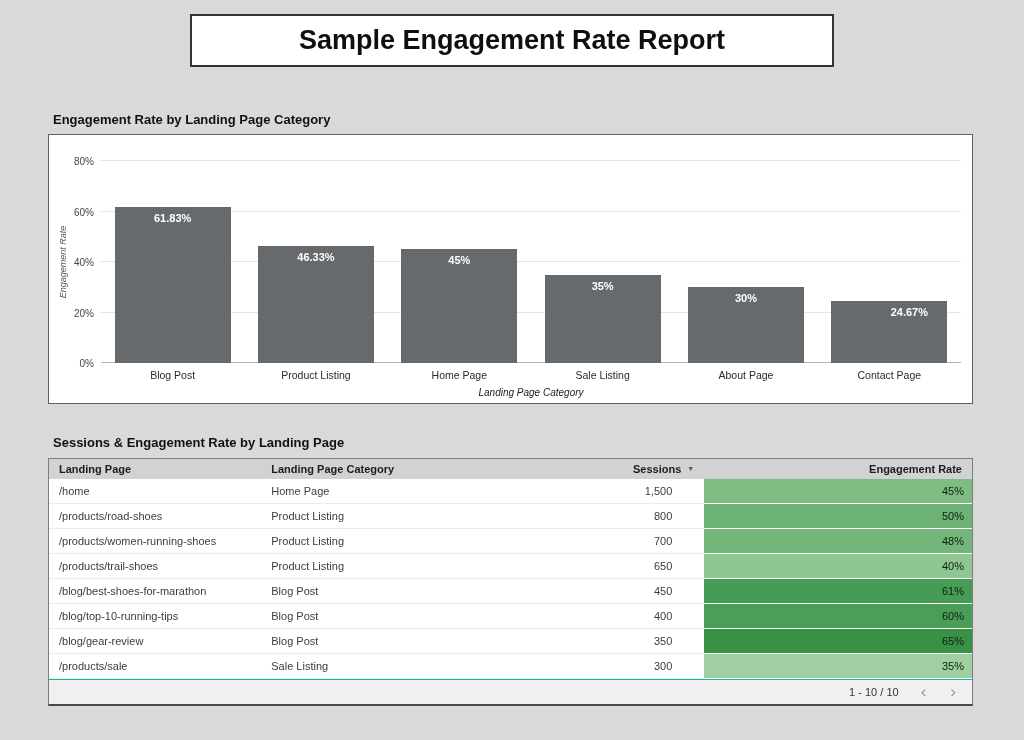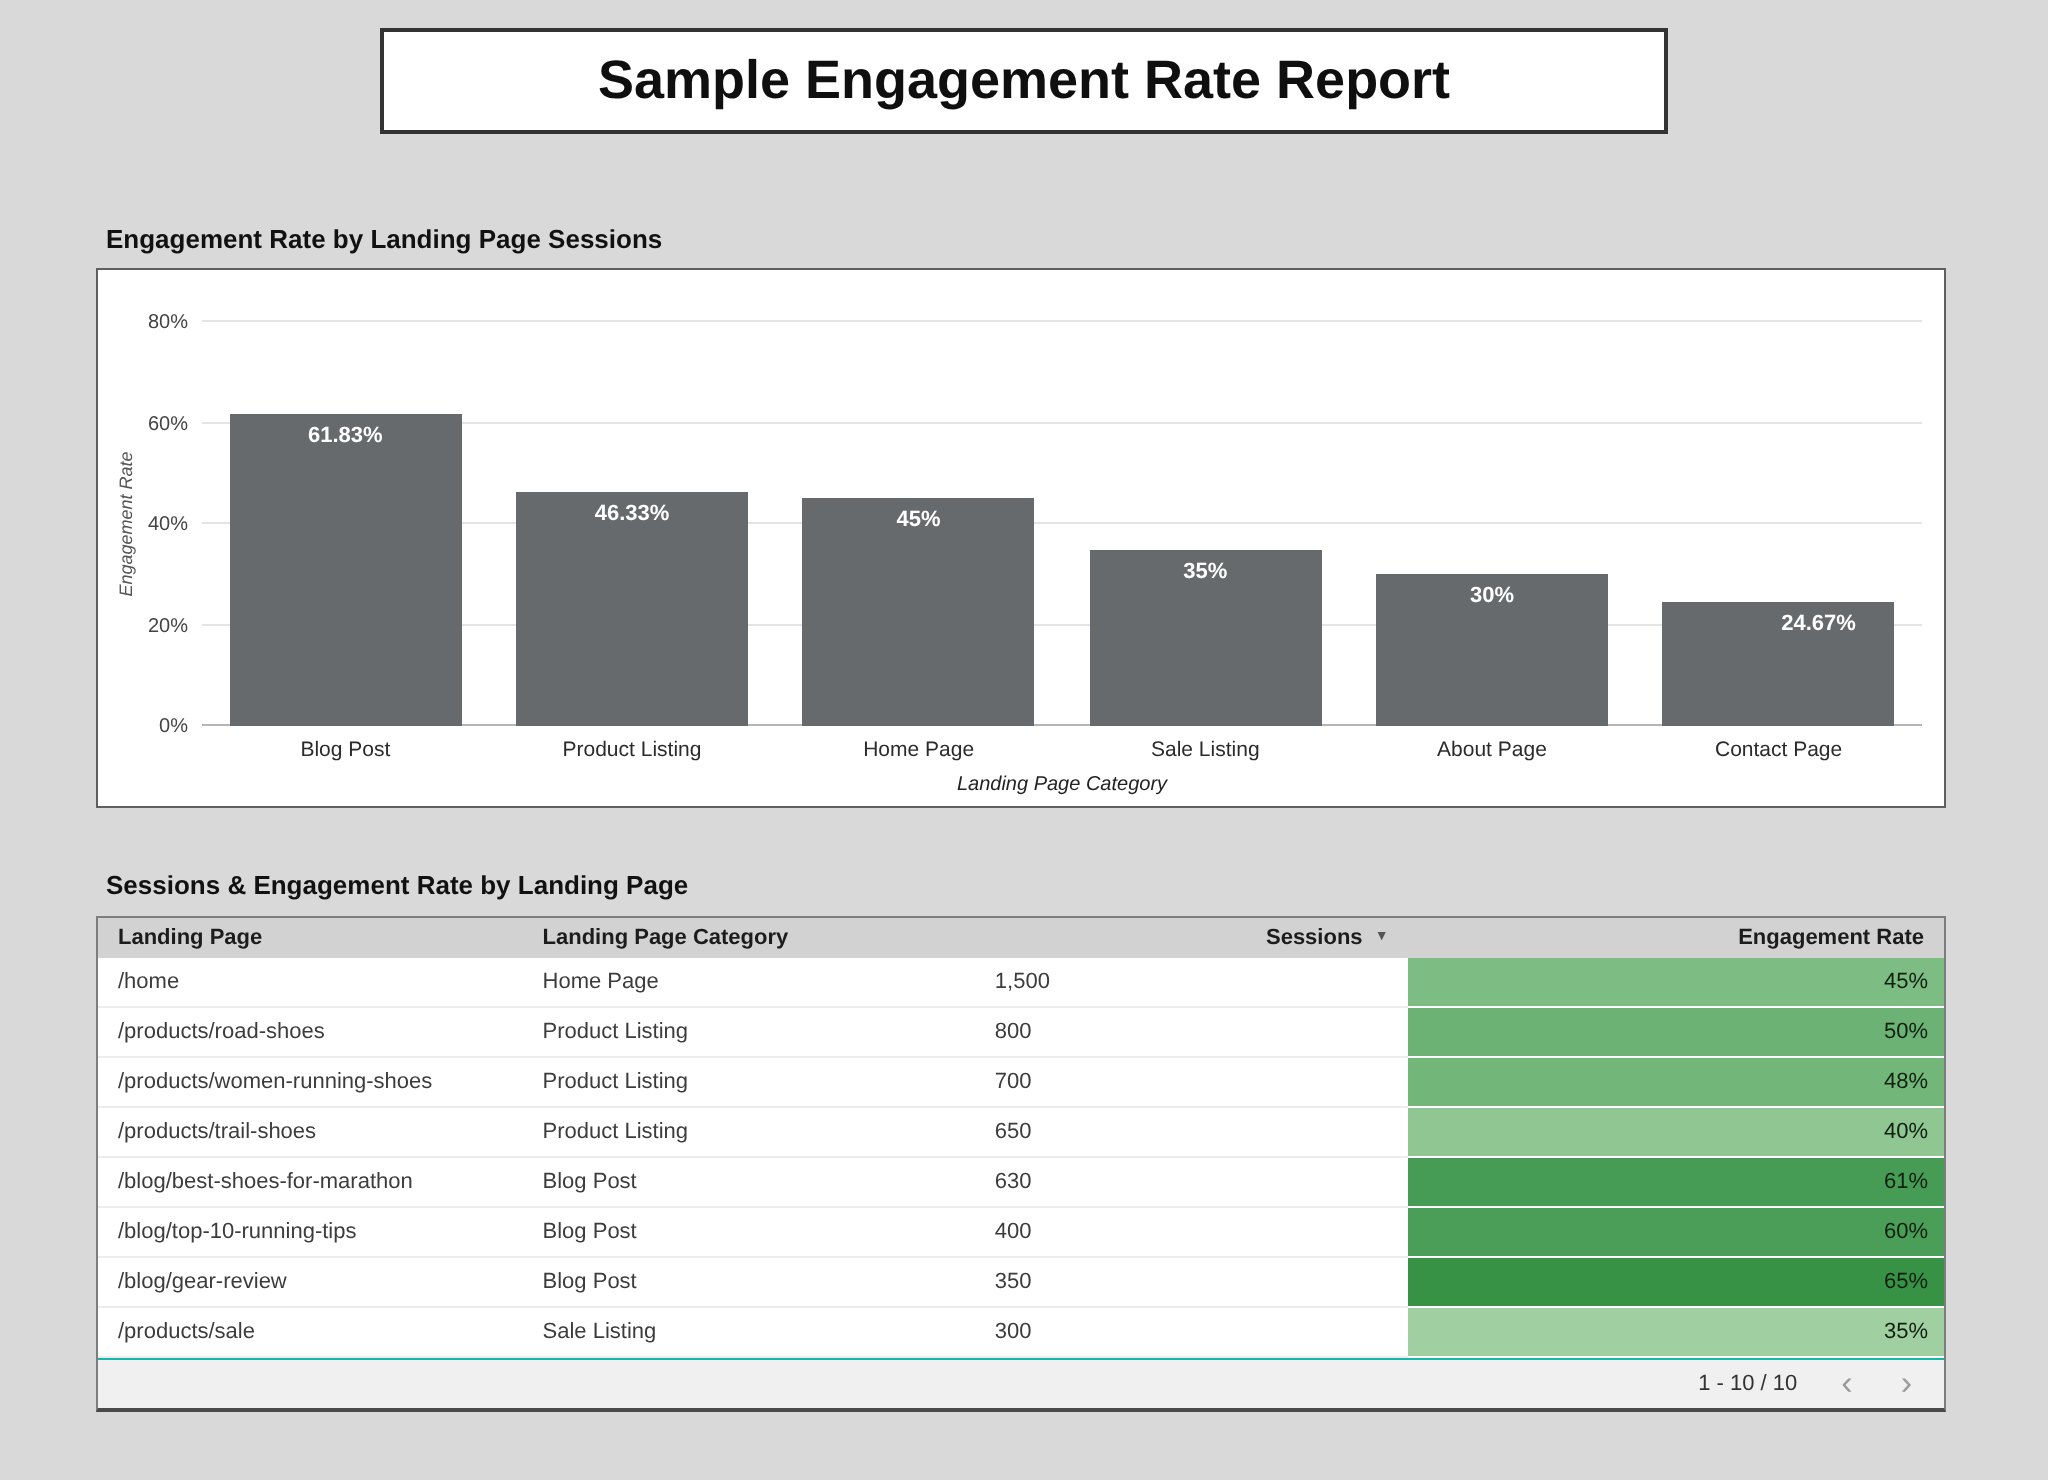--- a/index.html
+++ b/index.html
@@ -56,38 +56,38 @@
   table { width:100%; border-collapse:collapse; table-layout:fixed; }
   th {
     background:#d2d2d2; font-size:11px; font-weight:bold; color:#1c1c1c;
     padding:4px 10px; text-align:left; white-space:nowrap;
   }
   .th-right { text-align:right; }
   td {
     font-size:11px; color:#3c3c3c; padding:6px 10px;
     border-bottom:1px solid #ececec; white-space:nowrap; overflow:hidden;
   }
-  .td-right { text-align:left; padding-right:32px; }
+  .td-right { text-align:right; padding-right:32px; }
   .td-heat { text-align:right; color:#102010; border-bottom:1px solid #fff; padding-right:8px; }
   .sort-icon { font-size:7px; color:#555; vertical-align:2px; margin-left:3px; }
   .table-footer {
     display:flex; justify-content:flex-end; align-items:center; gap:20px;
     padding:6px 14px; background:#f0f0f0; border-top:1px solid #14b8a6;
     font-size:11px; color:#333;
   }
   .chev { font-size:17px; line-height:12px; color:#9a9a9a; cursor:pointer; padding:0 2px; }
 </style>
 </head>
 <body>
 
 <div class="title-box">
   <span>Sample Engagement Rate Report</span>
 </div>
 
-<div class="section-heading chart-heading">Engagement Rate by Landing Page Sessions</div>
+<div class="section-heading chart-heading">Engagement Rate by Landing Page Category</div>
 
 <div class="chart-card">
   <div class="y-axis-title">Engagement Rate</div>
   <div class="y-labels">
       <div class="ytick" style="bottom: calc(0% - 6px);">0%</div>
       <div class="ytick" style="bottom: calc(25% - 6px);">20%</div>
       <div class="ytick" style="bottom: calc(50% - 6px);">40%</div>
       <div class="ytick" style="bottom: calc(75% - 6px);">60%</div>
       <div class="ytick" style="bottom: calc(100% - 6px);">80%</div>
     </div>
@@ -183,21 +183,21 @@
         </tr>
         <tr>
           <td>/products/trail-shoes</td>
           <td>Product Listing</td>
           <td class="td-right">650</td>
           <td class="td-heat" style="background: rgb(143, 198, 146);">40%</td>
         </tr>
         <tr>
           <td>/blog/best-shoes-for-marathon</td>
           <td>Blog Post</td>
-          <td class="td-right">630</td>
+          <td class="td-right">450</td>
           <td class="td-heat" style="background: rgb(70, 155, 85);">61%</td>
         </tr>
         <tr>
           <td>/blog/top-10-running-tips</td>
           <td>Blog Post</td>
           <td class="td-right">400</td>
           <td class="td-heat" style="background: rgb(74, 158, 88);">60%</td>
         </tr>
         <tr>
           <td>/blog/gear-review</td>

